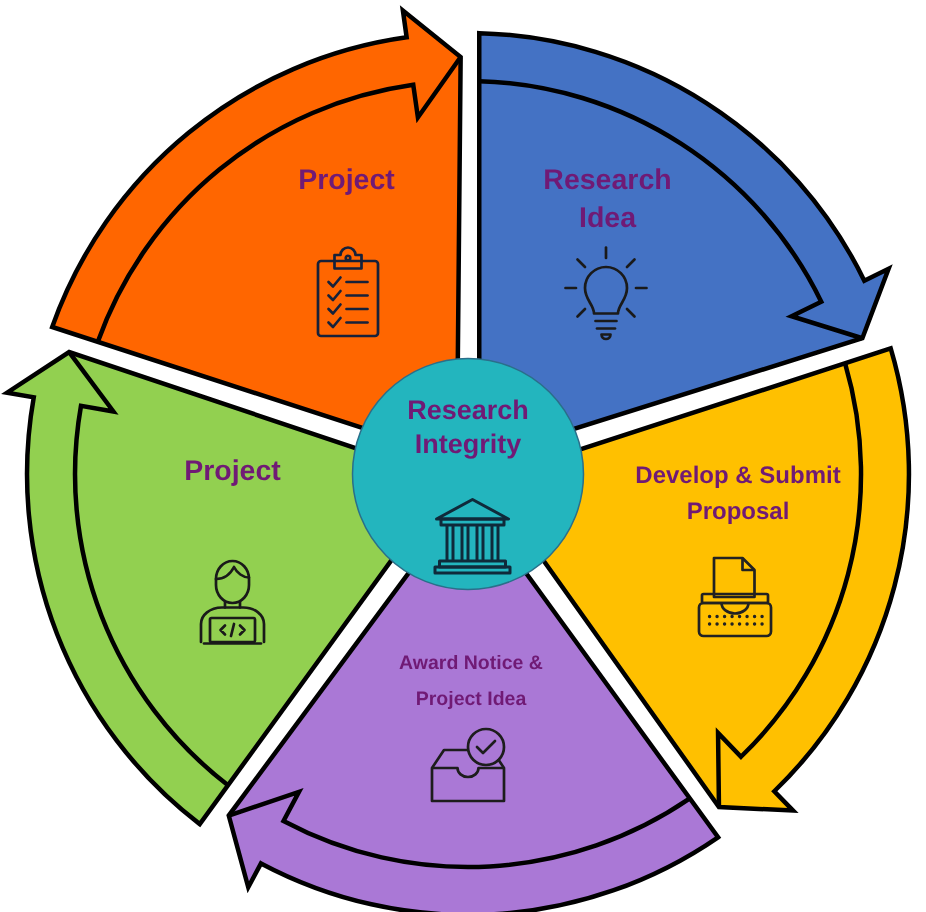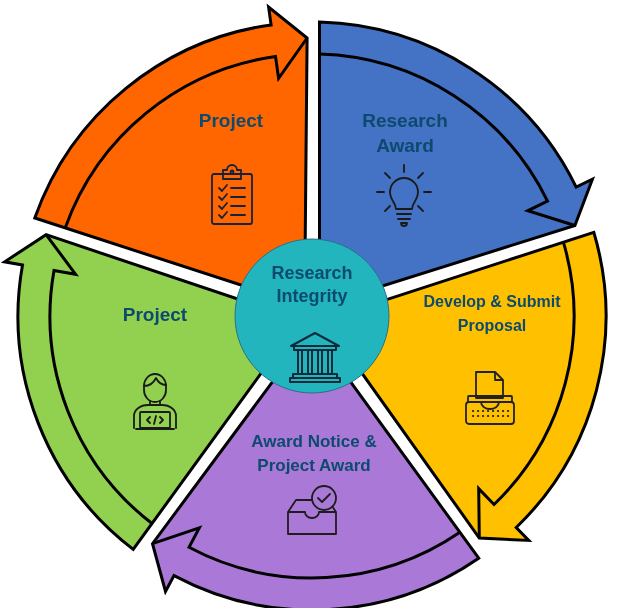--- a/index.html
+++ b/index.html
@@ -1,18 +1,18 @@
 <!DOCTYPE html>
 <html><head>
 <meta charset="utf-8">
 <style>
   html,body{margin:0;padding:0;background:#ffffff;}
   body{width:617px;height:608px;position:relative;overflow:hidden;font-family:"Liberation Sans","DejaVu Sans",sans-serif;}
   #wheel{position:absolute;left:0;top:0;width:617px;height:608px;}
-  .label{position:absolute;text-align:center;font-weight:bold;color:#0c4a6e;line-height:25px;font-size:19px;white-space:nowrap;transform:translateX(-50%);}
+  .label{position:absolute;text-align:center;font-weight:bold;color:#701a75;line-height:25px;font-size:19px;white-space:nowrap;transform:translateX(-50%);}
   .label span{display:block;}
   .label.small{font-size:16px;line-height:24px;}
   .icon{position:absolute;}
   .icon svg{display:block;overflow:visible;}
 </style>
 </head>
 <body>
 
 <svg id="wheel" viewBox="0 0 617 608" xmlns="http://www.w3.org/2000/svg">
   <g id="sectors">
@@ -44,21 +44,21 @@
       <line x1="21" y1="31" x2="35" y2="31"></line>
     <path d="M9 40 l3 3 l5 -6"></path>
       <line x1="21" y1="40" x2="35" y2="40"></line>
     <path d="M9 49 l3 3 l5 -6"></path>
       <line x1="21" y1="49" x2="35" y2="49"></line>
   </svg>
 </div>
 
 <div class="label" style="left:405px;top:108px;">
   <span>Research</span>
-  <span>Award</span>
+  <span>Idea</span>
 </div>
 <div class="icon" style="left:374px;top:163px;">
   <svg width="60" height="64" viewBox="0 0 60 64" fill="none" stroke="#1a1a1a" stroke-width="1.8" stroke-linecap="round" stroke-linejoin="round">
     <line x1="30" y1="2" x2="30" y2="9"></line>
     <line x1="11" y1="10" x2="16" y2="15"></line>
     <line x1="49" y1="10" x2="44" y2="15"></line>
     <line x1="3" y1="29" x2="10" y2="29"></line>
     <line x1="50" y1="29" x2="57" y2="29"></line>
     <line x1="11" y1="48" x2="16" y2="43"></line>
     <line x1="49" y1="48" x2="44" y2="43"></line>
@@ -83,41 +83,41 @@
       <line x1="24" y1="19" x2="24" y2="43"></line>
     <line x1="30" y1="19" x2="30" y2="43"></line>
       <line x1="34" y1="19" x2="34" y2="43"></line>
     <line x1="40" y1="19" x2="40" y2="43"></line>
       <line x1="44" y1="19" x2="44" y2="43"></line>
     <rect x="5" y="43" width="44" height="4"></rect>
     <rect x="2" y="47" width="50" height="4"></rect>
   </svg>
 </div>
 
-<div class="label small" style="left:492px;top:290px;">
+<div class="label small" style="left:492px;top:306px;">
   <span>Develop &amp; Submit</span>
   <span>Proposal</span>
 </div>
 <div class="icon" style="left:464px;top:370px;">
   <svg width="52" height="58" viewBox="0 0 52 58" fill="none" stroke="#222" stroke-width="1.8" stroke-linejoin="round">
     <path d="M12 2 H31 L39 10 V28 H12 Z"></path>
     <path d="M31 2 V10 H39"></path>
     <rect x="4" y="26" width="44" height="6" rx="1"></rect>
     <path d="M17 32 A9 7 0 0 0 35 32"></path>
     <rect x="2" y="32" width="48" height="22" rx="3"></rect>
     <g stroke-width="2.2" stroke-linecap="round">
       <path d="M9 41 h0.1 M14 41 h0.1 M19 41 h0.1 M24 41 h0.1 M29 41 h0.1 M34 41 h0.1 M39 41 h0.1 M44 41 h0.1"></path>
       <path d="M9 46 h0.1 M14 46 h0.1 M19 46 h0.1 M24 46 h0.1 M29 46 h0.1 M34 46 h0.1 M39 46 h0.1 M44 46 h0.1"></path>
     </g>
   </svg>
 </div>
 
-<div class="label small" style="left:314px;top:430px;font-size:17px;">
+<div class="label small" style="left:314px;top:430px;font-size:13px;">
   <span>Award Notice &amp;</span>
-  <span>Project Award</span>
+  <span>Project Idea</span>
 </div>
 <div class="icon" style="left:286px;top:485px;">
   <svg width="54" height="52" viewBox="0 0 54 52" fill="none" stroke="#1d1d1d" stroke-width="1.8" stroke-linejoin="round">
     <circle cx="38" cy="13" r="12"></circle>
     <path d="M32 13 l4 4 l8 -8" stroke-linecap="round"></path>
     <path d="M26 15 H10 L2 27 V49 H50 V27 L46 21"></path>
     <path d="M2 27 H19 A7 6 0 0 0 33 27 H50"></path>
   </svg>
 </div>
 

